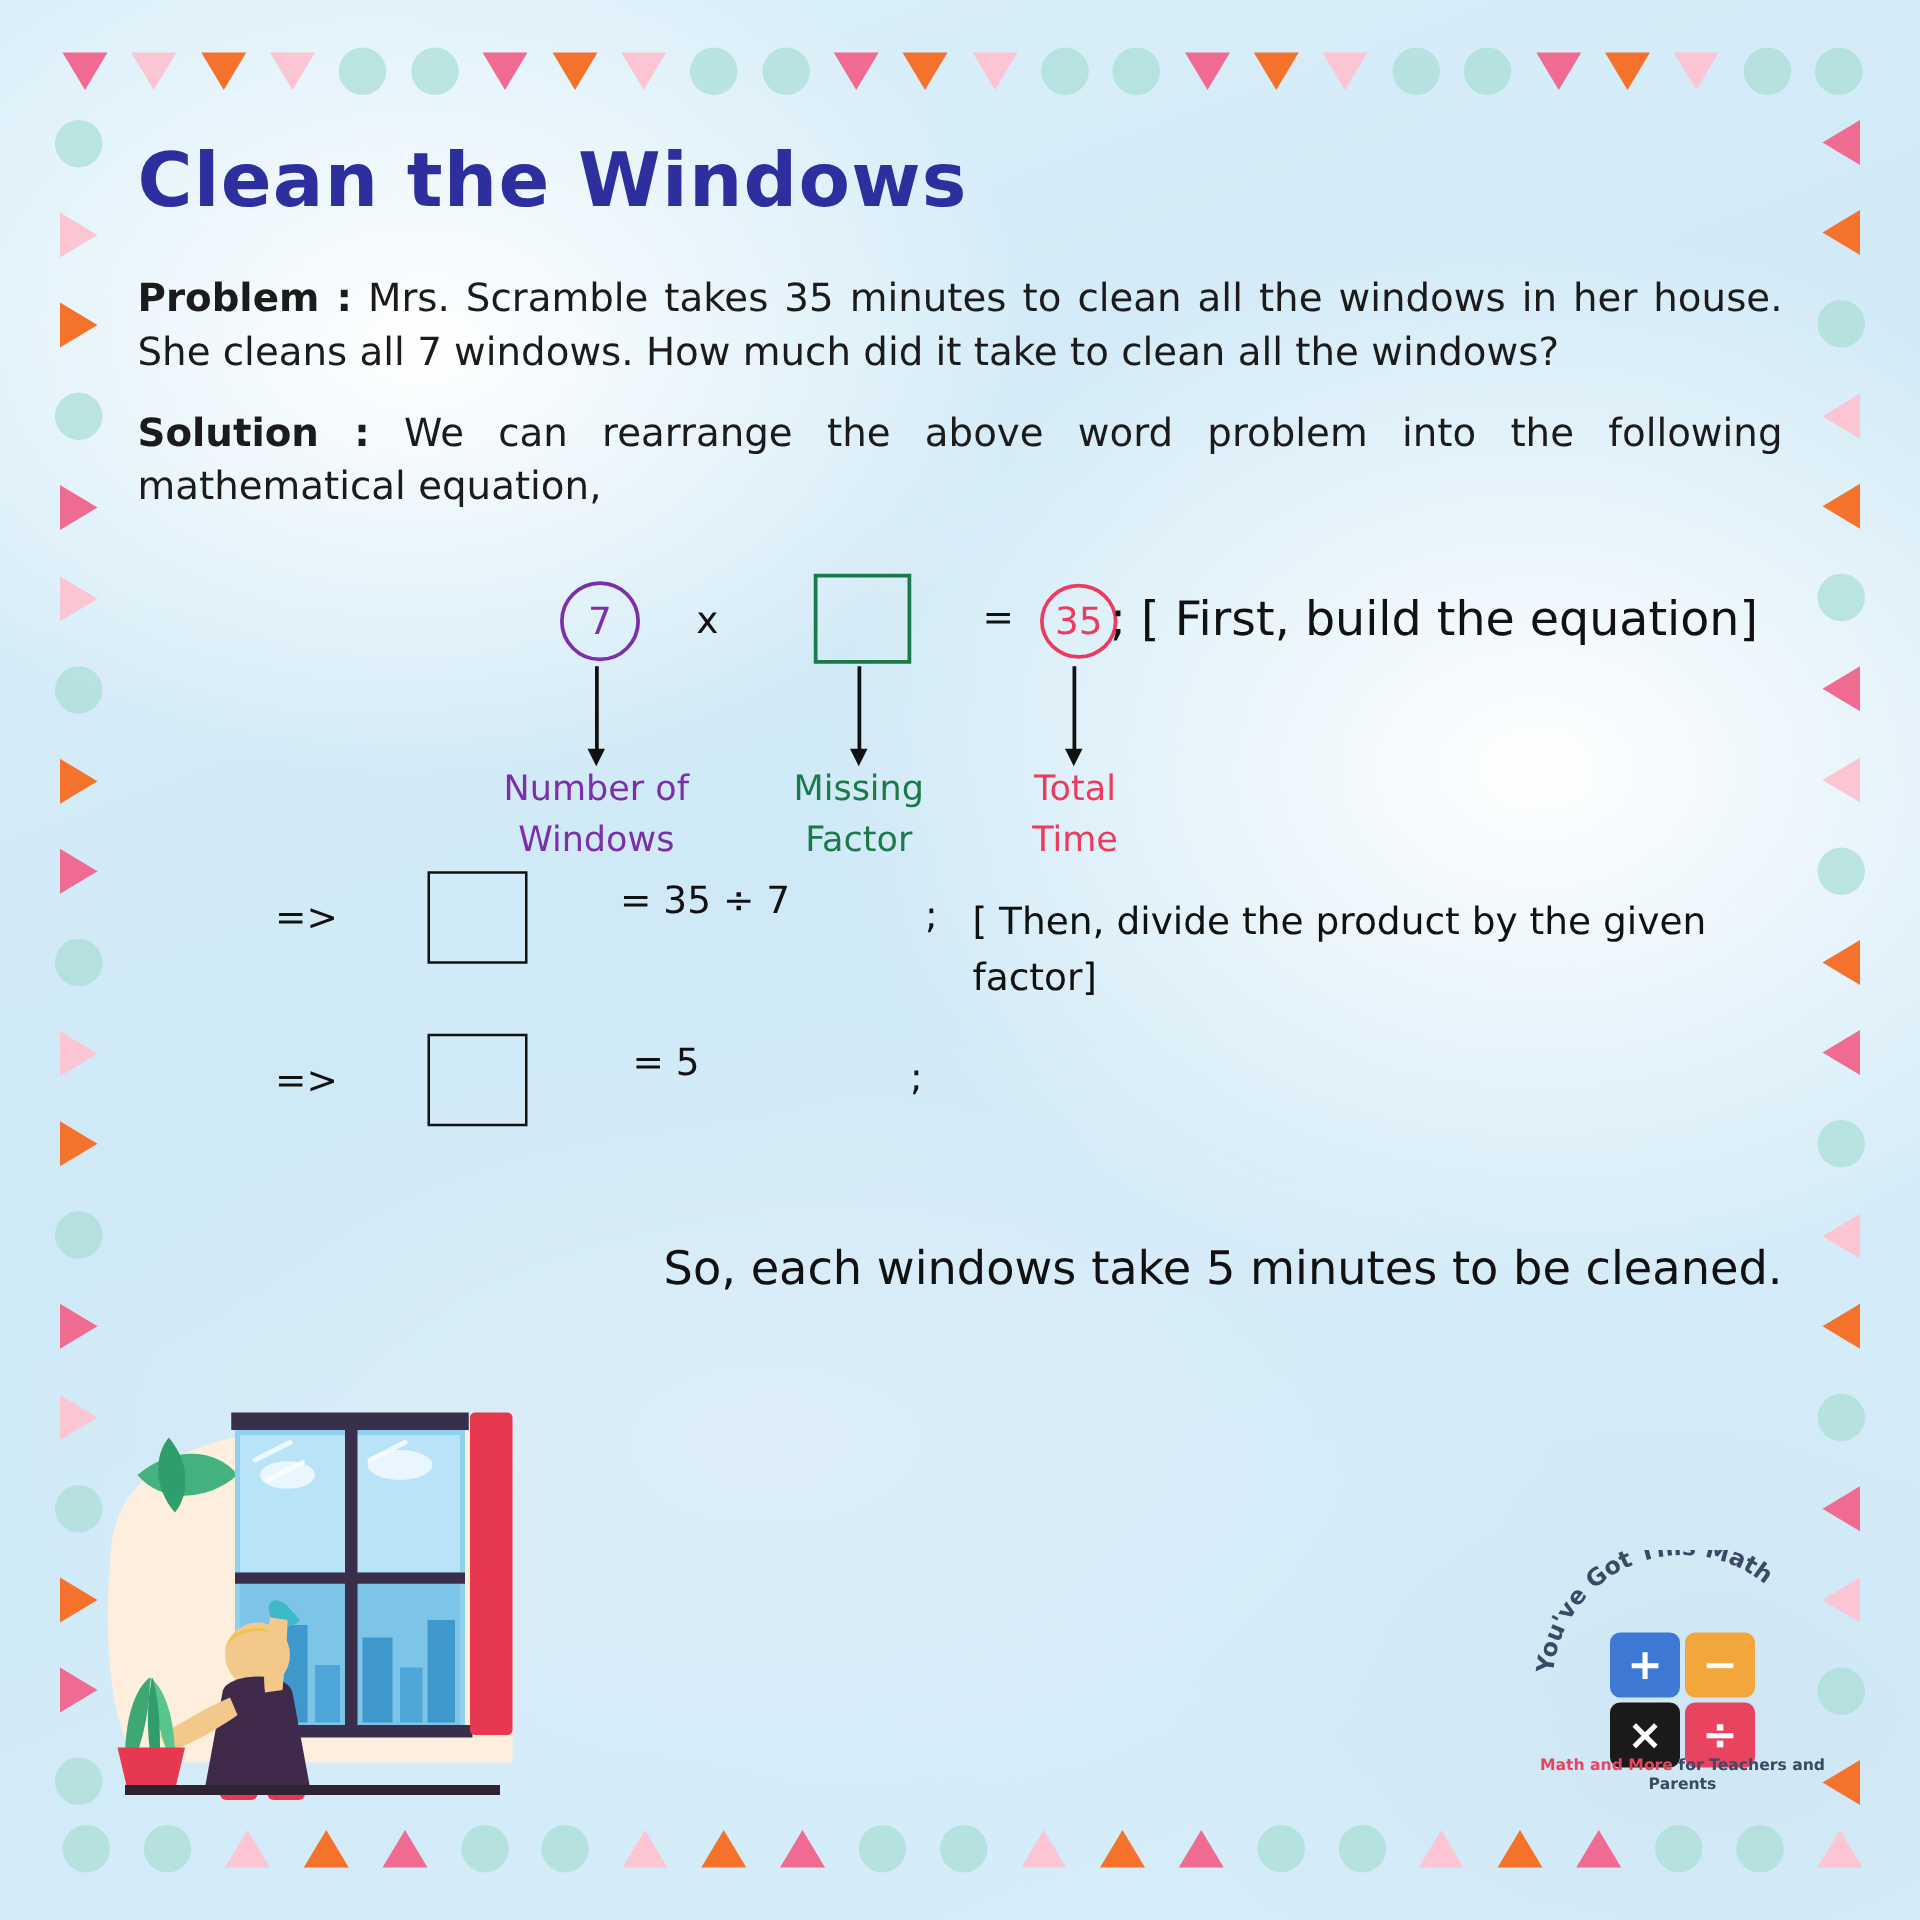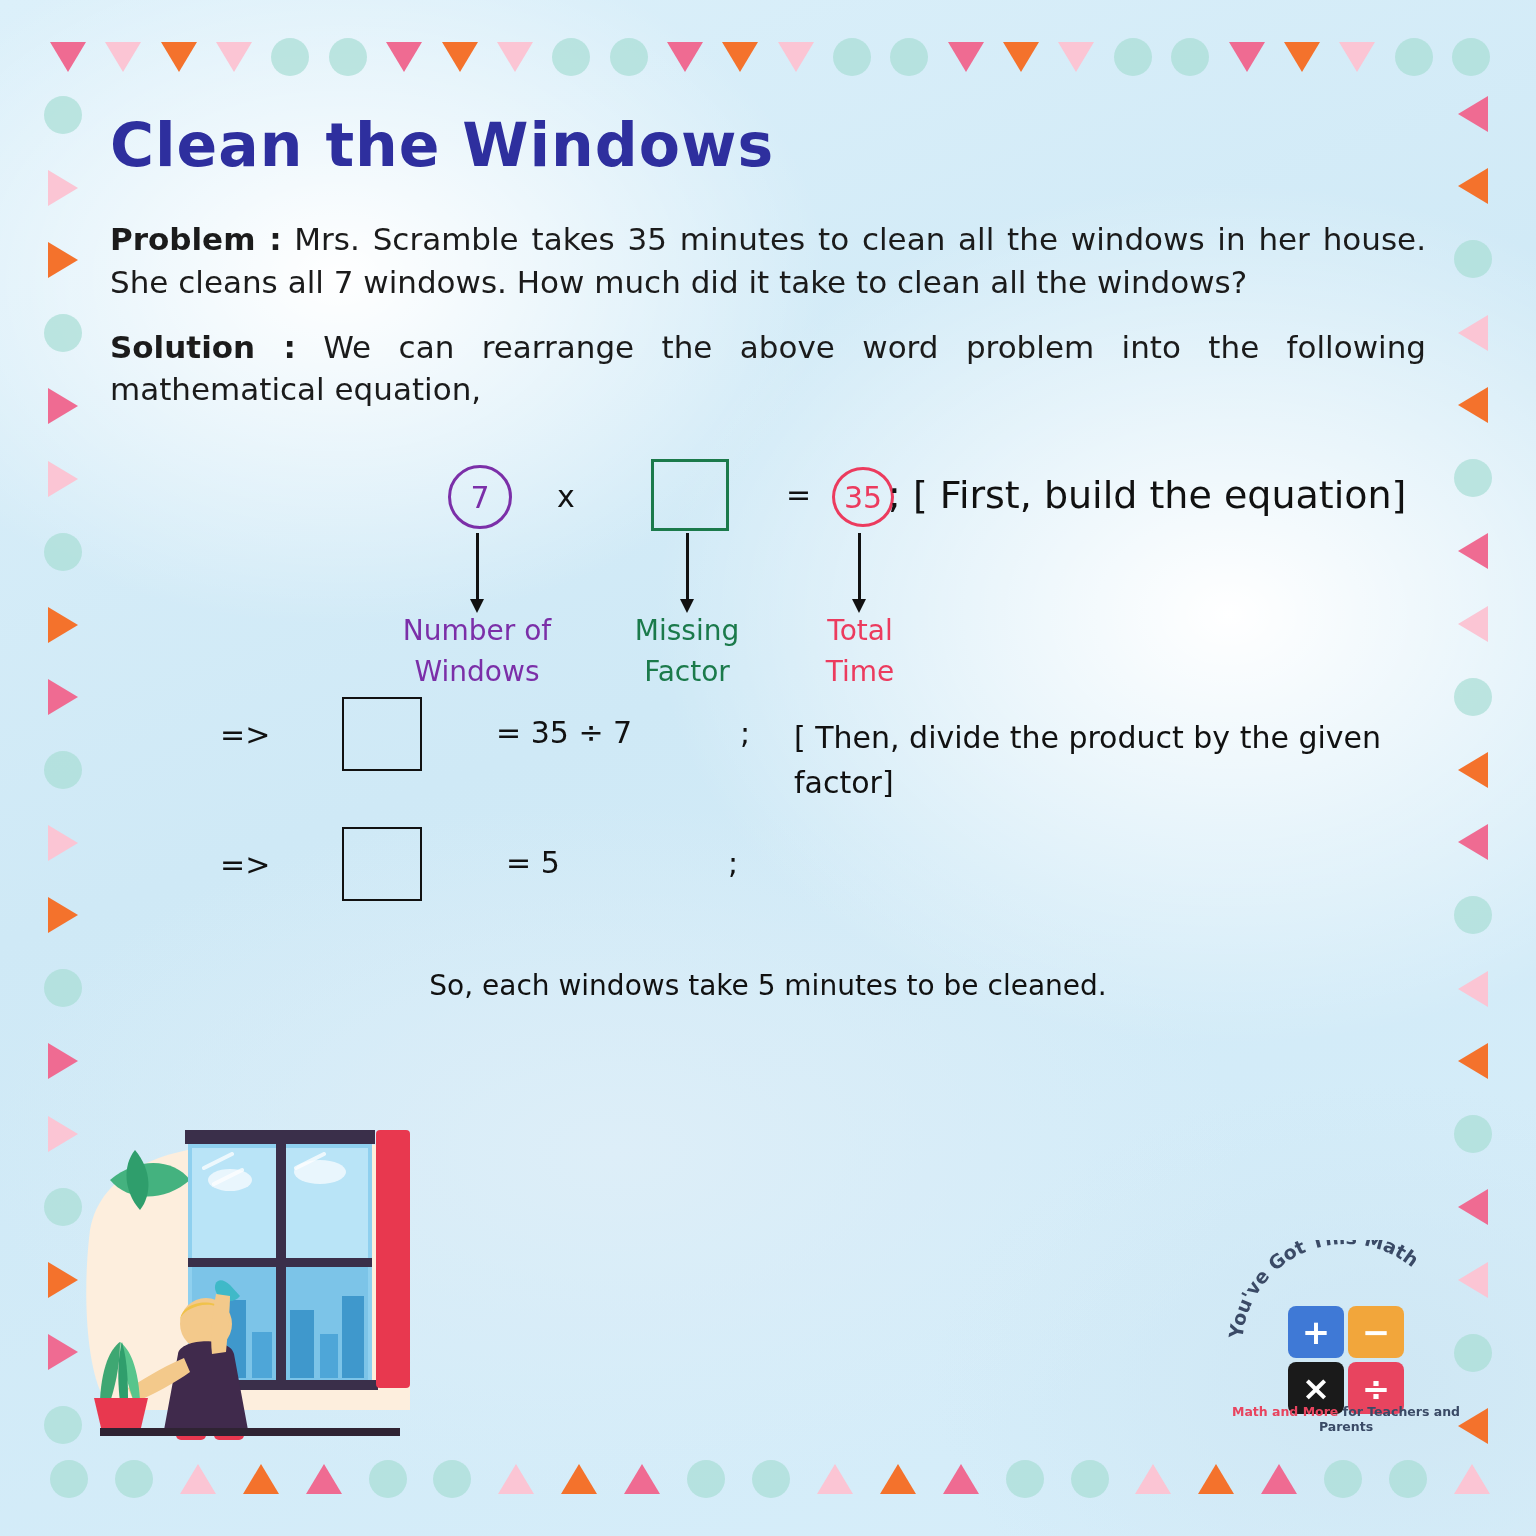--- a/index.html
+++ b/index.html
@@ -181,31 +181,31 @@
     font-size: 30px;
     color: #111;
   }
   .step .arrowto { position: absolute; left: 110px; top: 26px; }
   .step .sq {
     position: absolute;
     left: 232px; top: 6px;
     width: 76px; height: 70px;
     border: 2.5px solid #111;
   }
-  .step .rhs { position: absolute; left: 386px; top: 24px; white-space: nowrap; }
+  .step .rhs { position: absolute; left: 386px; top: 12px; white-space: nowrap; }
   .step .semi { position: absolute; left: 630px; top: 24px; }
-  .step .bracket { position: absolute; left: 668px; top: 24px; width: 650px; line-height: 1.5; margin-left: 16px; }
+  .step .bracket { position: absolute; left: 668px; top: 24px; width: 650px; line-height: 1.5; }
   .step.step2 .rhs { left: 396px; }
   .step.step2 .semi { left: 618px; }
   .step.step2 .bracket { left: 660px; }
 
   .conclusion {
-    margin-top: 28px;
-    text-align: center;
-    font-size: 28px;
+    margin-top: 52px;
+    text-align: right;
+    font-size: 37px;
     color: #111;
   }
 
   
   .illus {
     position: absolute;
     left: 80px;
     bottom: 96px;
     width: 390px;
     height: 330px;

